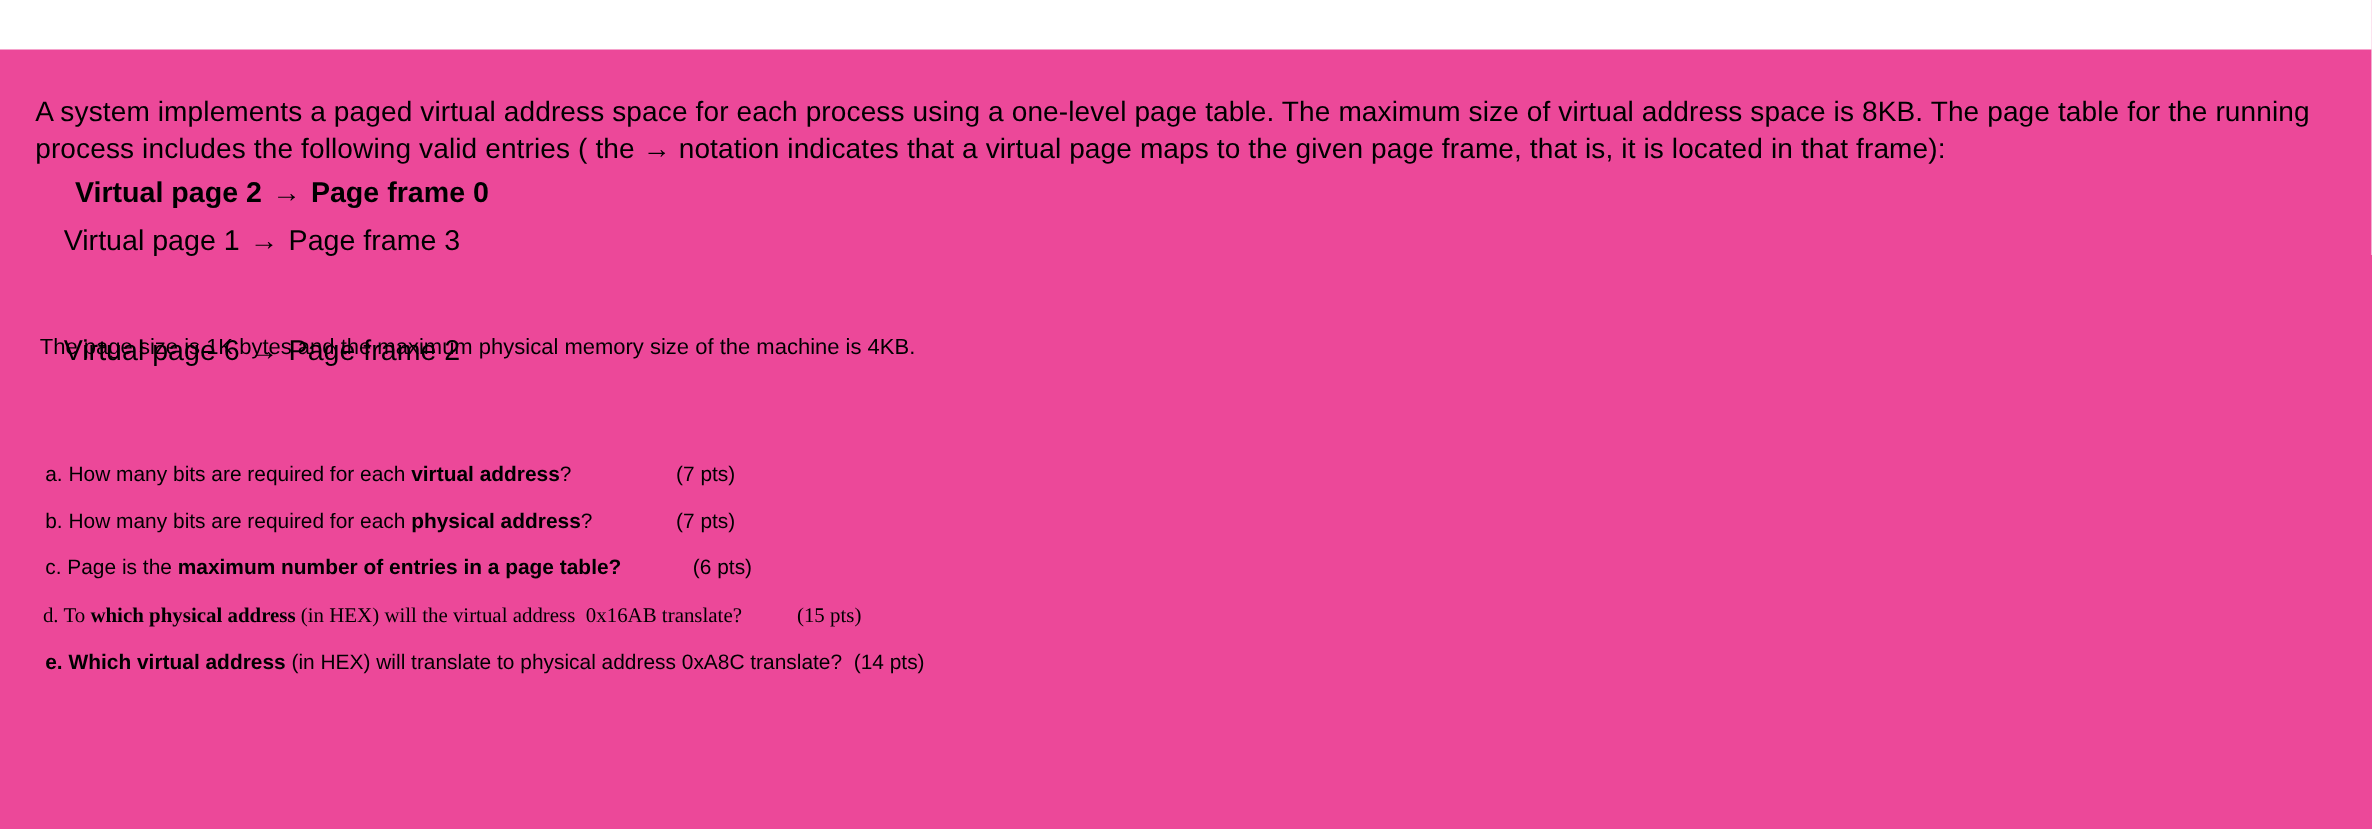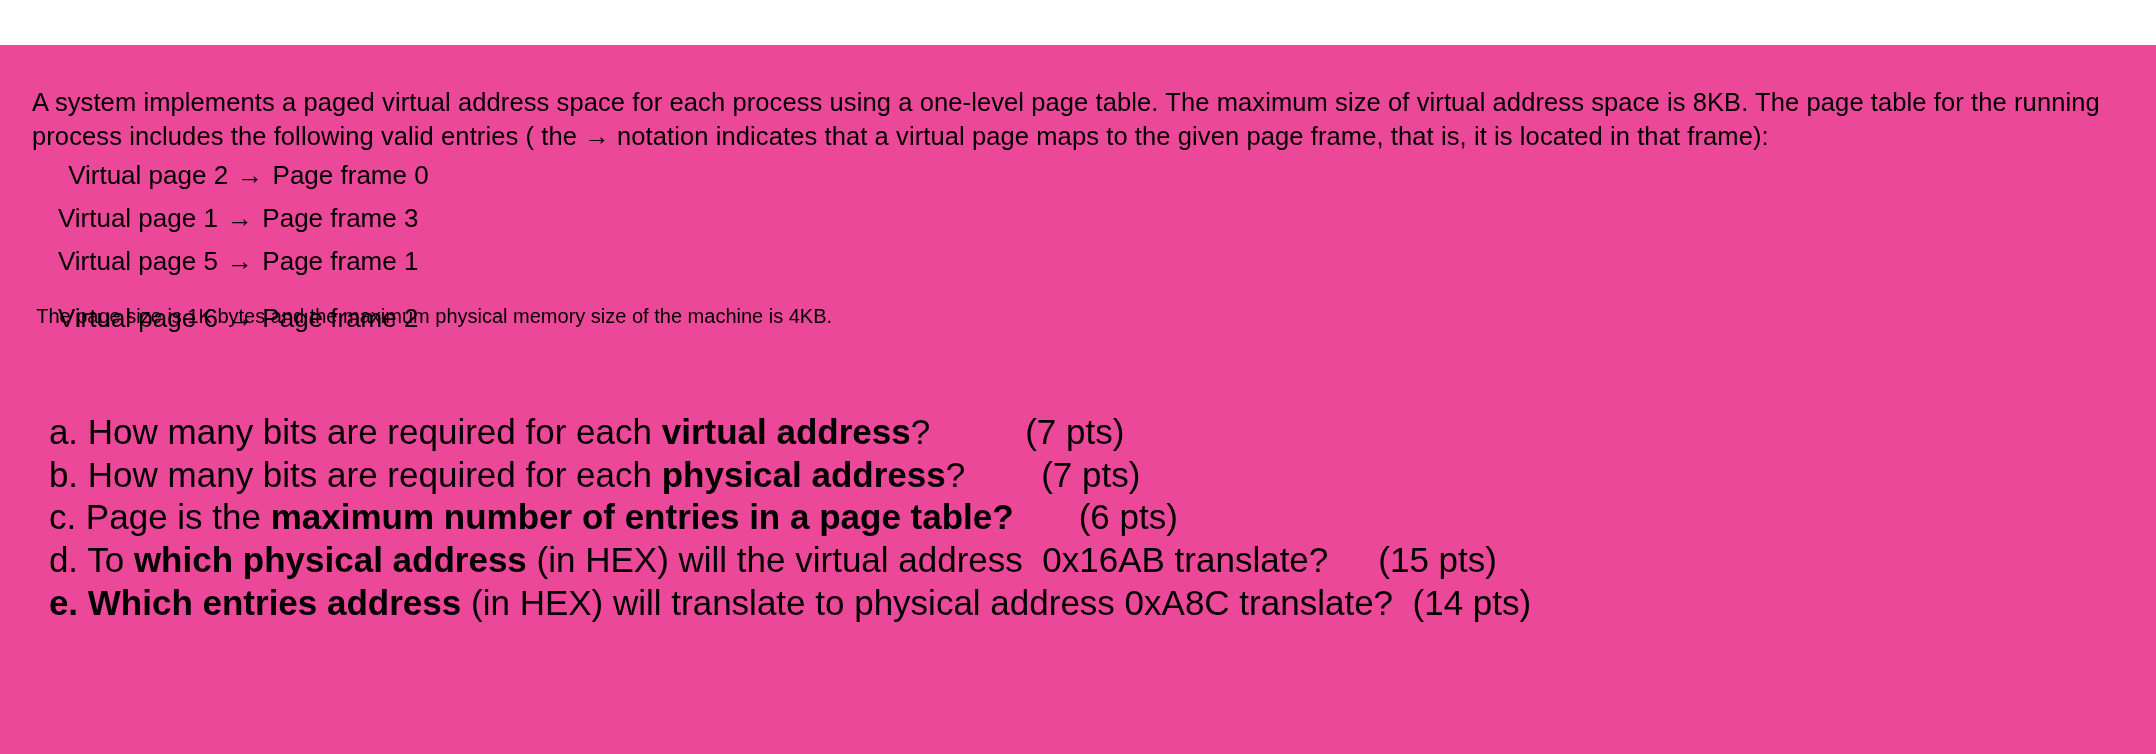--- a/index.html
+++ b/index.html
@@ -35,68 +35,65 @@
   .map-line {
     position: absolute;
     font-size: 26px;
     line-height: 30px;
     white-space: pre;
   }
   .map-line .arrow {
     font-size: 26px;
     padding: 0 2px;
   }
-  .m1 { left: 32px; top: 85px; }
+  .m1 { left: 32px; top: 85px; font-weight: bold; }
   .m2 { left: 29px; top: 128px; }
   .m3 { left: 29px; top: 171px; }
   .m4 { left: 29px; top: 228px; }
 
   .pagesize {
     position: absolute;
     left: 31px;
     top: 256px;
     font-size: 20px;
     line-height: 30px;
     white-space: pre;
   }
 
   .q {
     position: absolute;
-    font-size: 35px;
+    font-size: 19px;
     line-height: 30px;
     white-space: pre;
-    left: 10px;
+    left: 20px;
   }
   .qa { top: 342px; }
   .qb { top: 385px; }
   .qc { top: 427px; }
-  .qd { top: 470px; }
+  .qd { top: 470px; font-family: Liberation Serif, serif; }
   .qe { top: 513px; }
 
   .b { font-weight: bold; }
   .pts { white-space: pre; }
 </style>
 </head>
 <body>
 
 <div class="page">
 
   <p class="intro">A system implements a paged virtual address space for each process using a one-level page table.  The maximum size of virtual address space is 8KB.  The page table for the running process includes the following valid entries ( the → notation indicates that a virtual page maps to the given page frame, that is, it is located in that frame):</p>
 
   <div class="map-line m1">
     <span> Virtual page 2 </span><span class="arrow">→</span><span> Page frame 0</span>
   </div>
 
   <div class="map-line m2">
     <span>Virtual page 1 </span><span class="arrow">→</span><span> Page frame 3</span>
   </div>
 
-  <div class="map-line m3">
-    <span>Virtual page 5 </span><span class="arrow">→</span><span> Page frame 1</span>
-  </div>
 
   <div class="map-line m4">
     <span>Virtual page 6 </span><span class="arrow">→</span><span> Page frame 2</span>
   </div>
 
   <div class="pagesize"> The page size is 1K bytes and the maximum physical memory size of the machine is 4KB.</div>
 
   <div class="q qa">
     <span>a. How many bits are required for each </span><span class="b">virtual address</span><span>?</span><span class="pts" style="padding-left:95px">(7 pts)</span>
   </div>
@@ -107,16 +104,16 @@
 
   <div class="q qc">
     <span>c. Page is the </span><span class="b">maximum number of entries in a page table?</span><span></span><span class="pts" style="padding-left:65px">(6 pts)</span>
   </div>
 
   <div class="q qd">
     <span>d. To </span><span class="b">which physical address</span><span> (in HEX) will the virtual address  0x16AB translate?</span><span class="pts" style="padding-left:50px">(15 pts)</span>
   </div>
 
   <div class="q qe">
-    <span></span><span class="b">e. Which entries address</span><span> (in HEX) will translate to physical address 0xA8C translate?  (14 pts)</span><span class="pts"></span>
+    <span></span><span class="b">e. Which virtual address</span><span> (in HEX) will translate to physical address 0xA8C translate?  (14 pts)</span><span class="pts"></span>
   </div>
 
 </div>
 
 </body></html>

